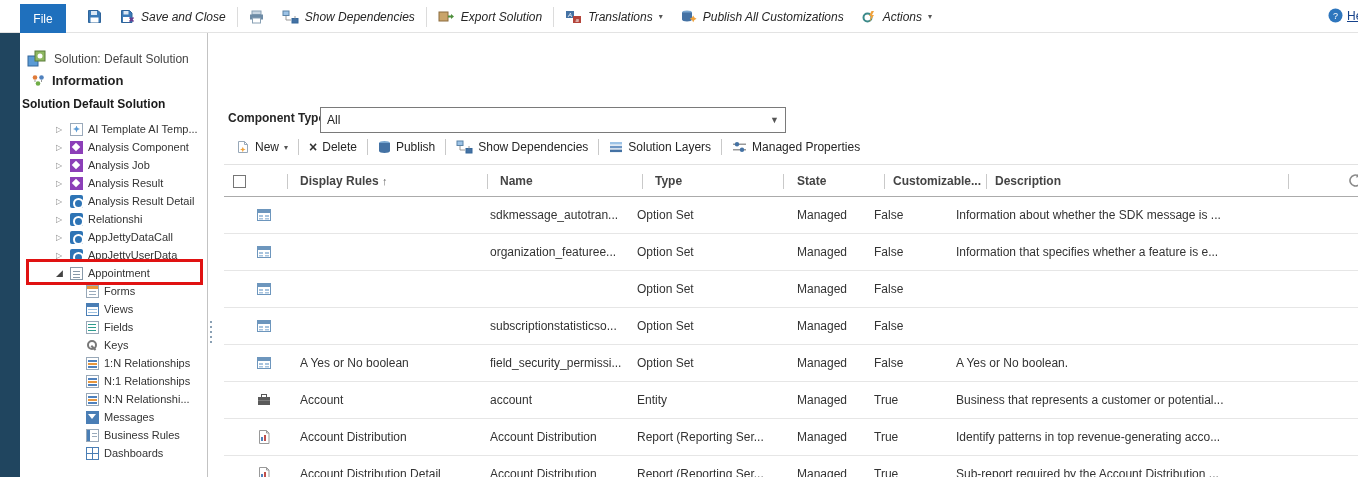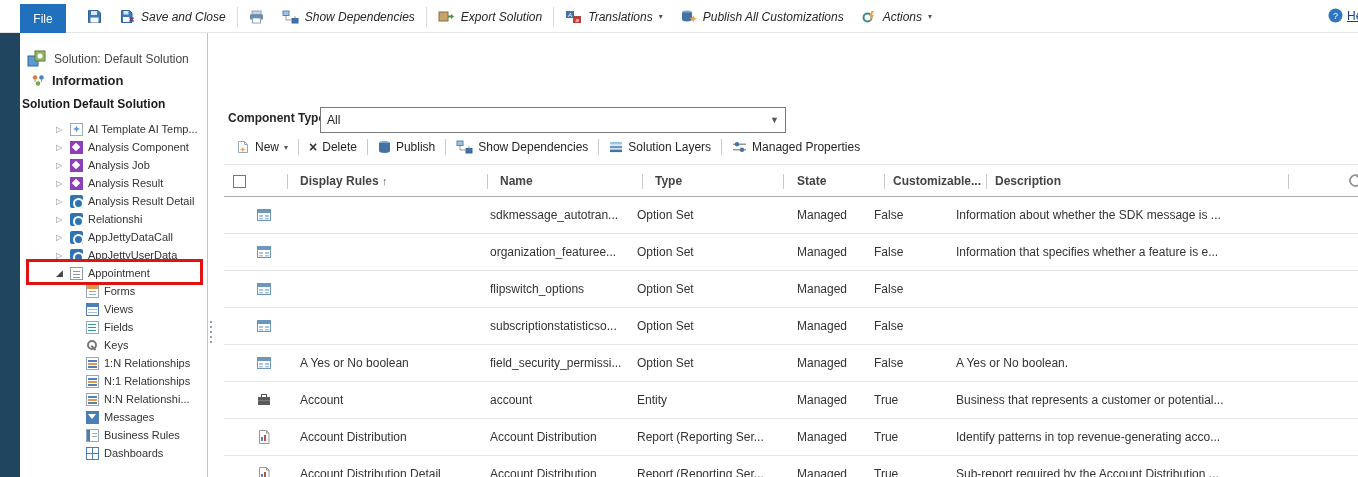--- a/index.html
+++ b/index.html
@@ -445,21 +445,20 @@
         <div class="trow">
           <span class="cell c-ico"><svg width="16" height="16" viewBox="0 0 16 16">
                 <rect x="1.5" y="2.5" width="13" height="11" fill="#fff" stroke="#6d96bd"></rect>
                 <rect x="2" y="3" width="12" height="3" fill="#6d96bd"></rect>
                 <rect x="3" y="8" width="4" height="2" fill="#a8c4de"></rect>
                 <rect x="9" y="8" width="4" height="2" fill="#a8c4de"></rect>
                 <rect x="3" y="11" width="4" height="1.5" fill="#a8c4de"></rect>
                 <rect x="9" y="11" width="4" height="1.5" fill="#a8c4de"></rect>
               </svg></span>
           <span class="cell c-dn"></span>
-          <span class="cell c-nm">flipswitch_options</span>
           <span class="cell c-ty">Option Set</span>
           <span class="cell c-st">Managed</span>
           <span class="cell c-cz">False</span>
           <span class="cell c-ds"></span>
         </div>
 
         <div class="trow">
           <span class="cell c-ico"><svg width="16" height="16" viewBox="0 0 16 16">
                 <rect x="1.5" y="2.5" width="13" height="11" fill="#fff" stroke="#6d96bd"></rect>
                 <rect x="2" y="3" width="12" height="3" fill="#6d96bd"></rect>

